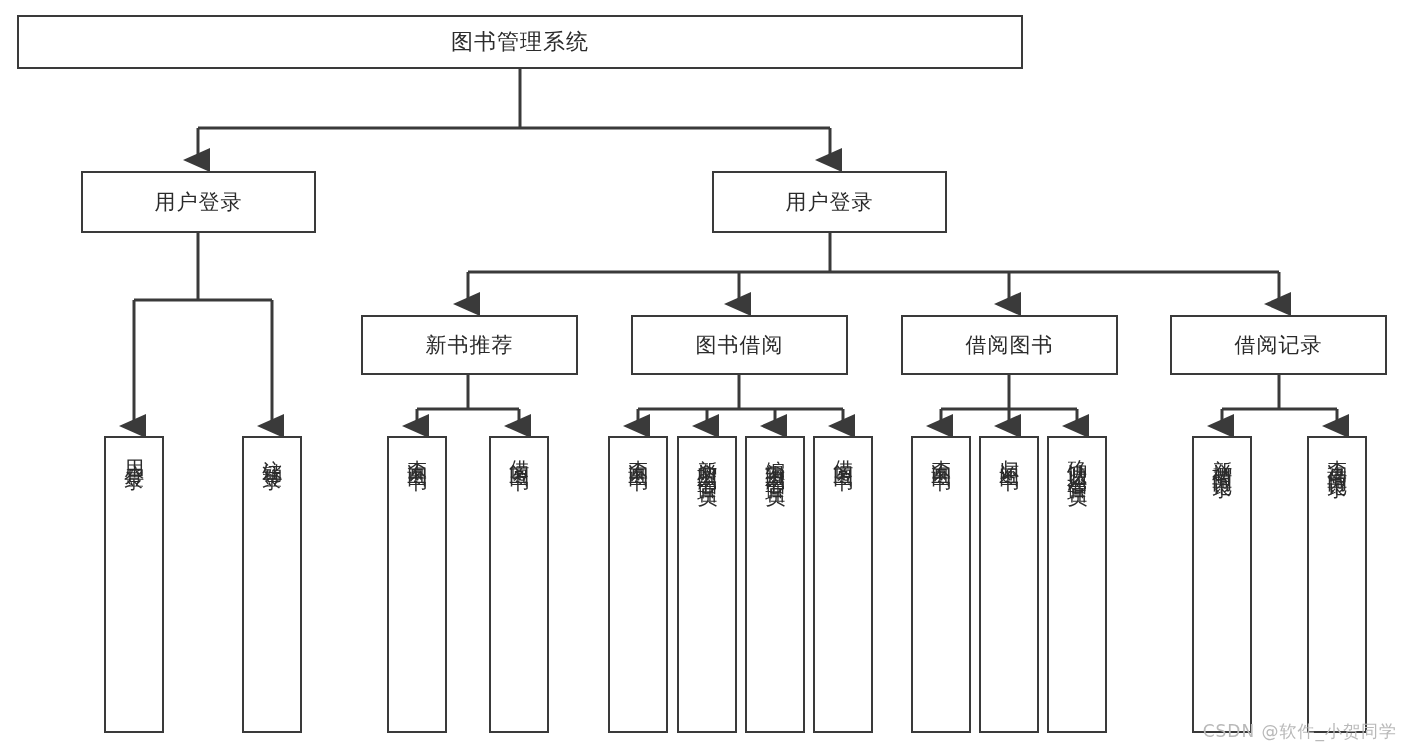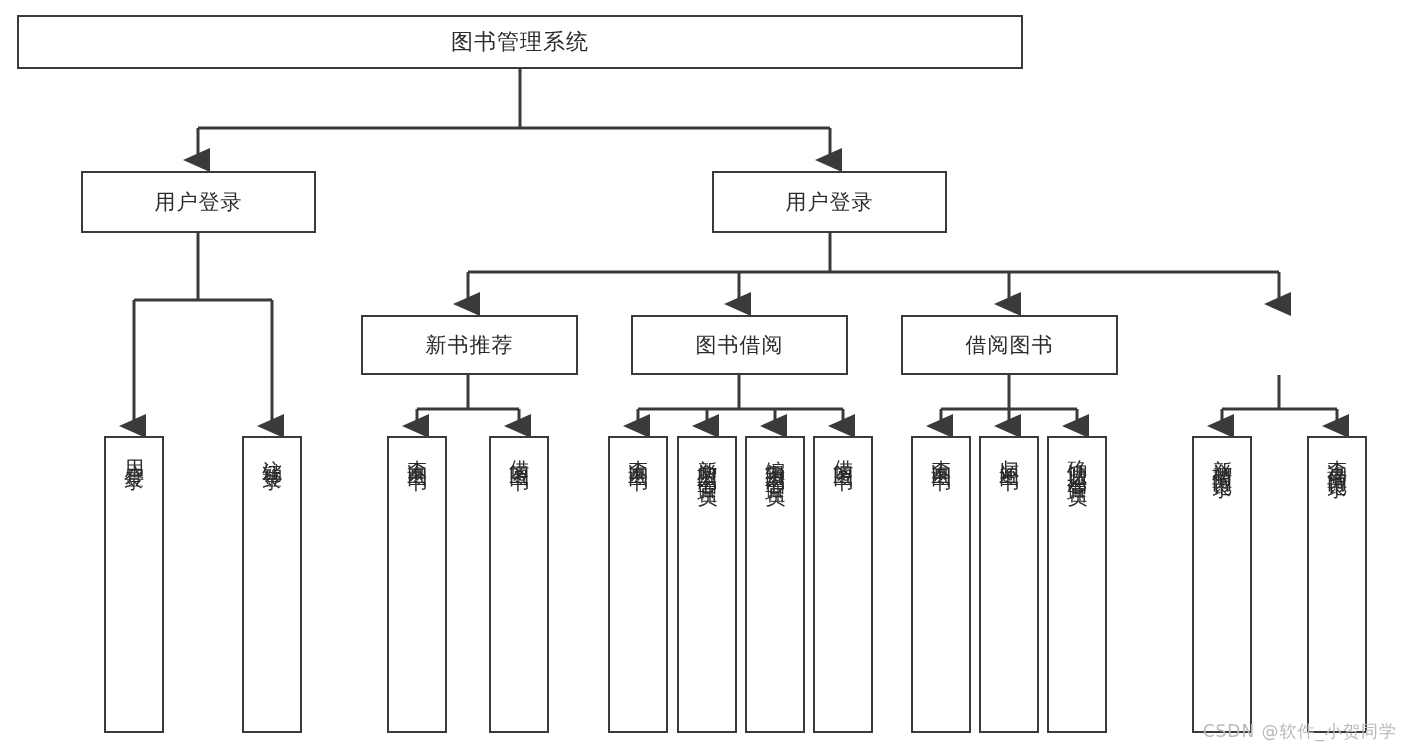--- a/index.html
+++ b/index.html
@@ -136,20 +136,23 @@
 
   <div class="node h" style="left:631px;top:315px;width:217px;height:60px;">
     <span>图书借阅</span>
   </div>
   <div class="node h" style="left:361px;top:315px;width:217px;height:60px;">
     <span>新书推荐</span>
   </div>
   <div class="node h" style="left:901px;top:315px;width:217px;height:60px;">
     <span>借阅图书</span>
   </div>
+  <div class="node h" style="left:1170px;top:315px;width:217px;height:60px;">
+    <span>借阅记录</span>
+  </div>
 
   <div class="node leaf" style="left:104px;top:436px;width:60px;height:297px;">
     <span class="vtext">用户登录</span>
   </div>
   <div class="node leaf" style="left:242px;top:436px;width:60px;height:297px;">
     <span class="vtext">注销登录</span>
   </div>
 
   <div class="node leaf" style="left:387px;top:436px;width:60px;height:297px;">
     <span class="vtext">查询图书</span>

